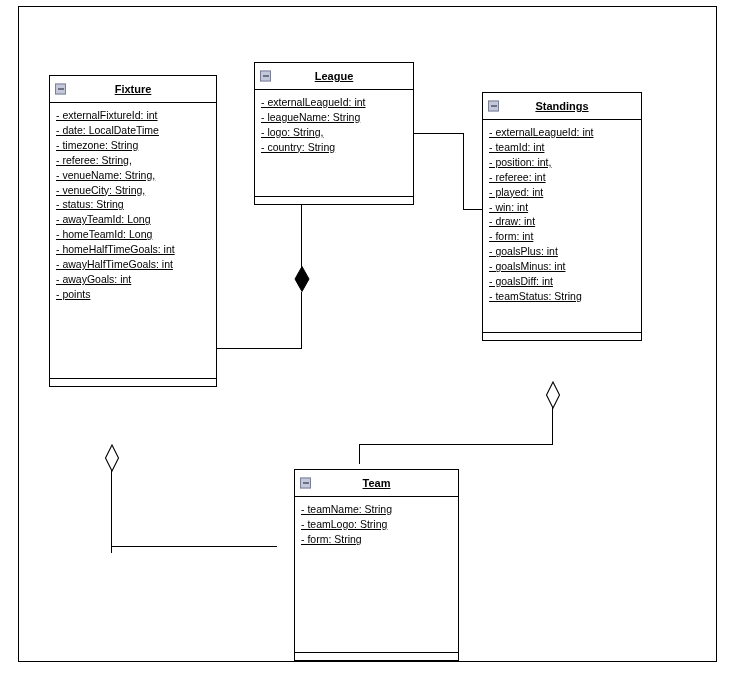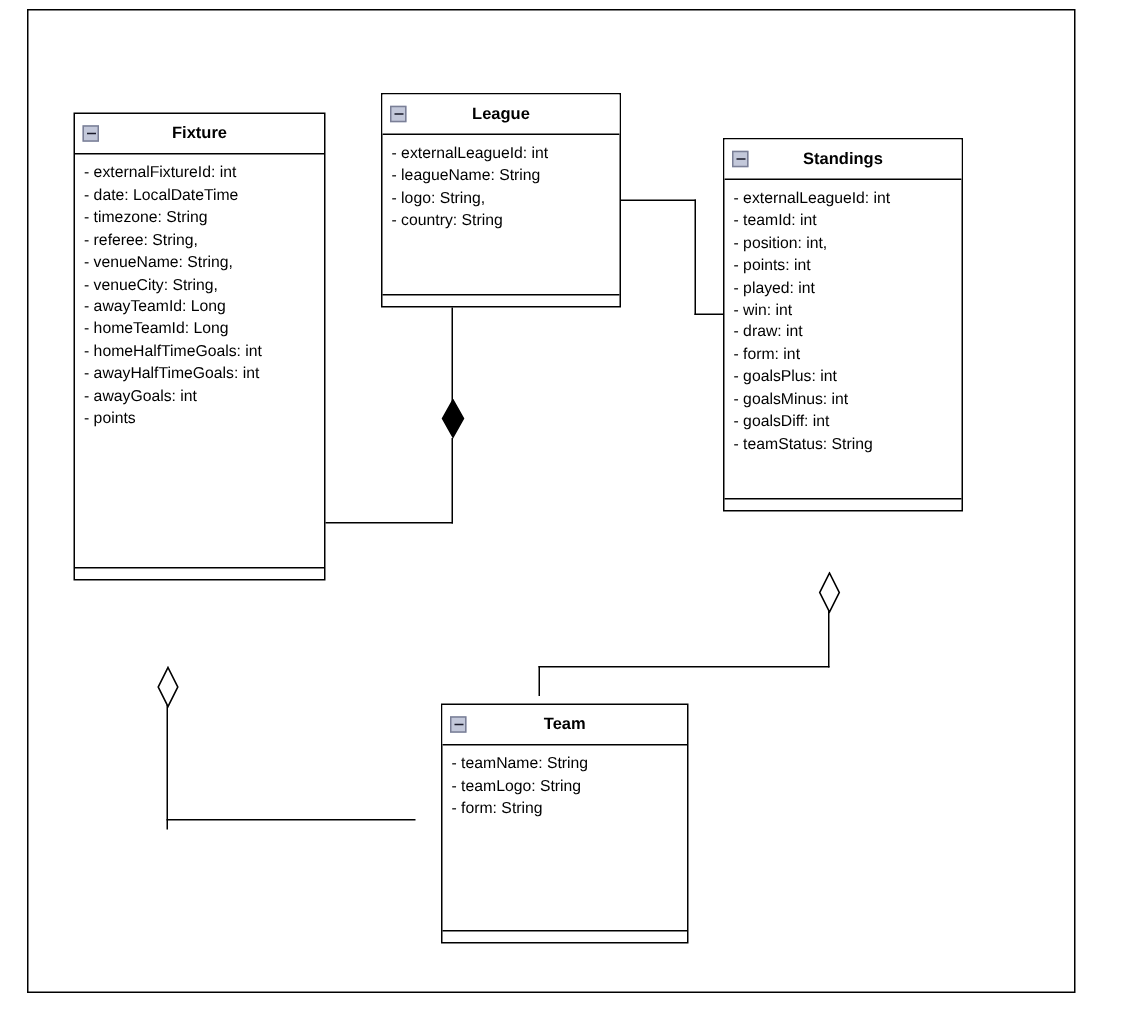--- a/index.html
+++ b/index.html
@@ -48,20 +48,21 @@
 
   
   .uml-class {
     position: absolute;
     background: #ffffff;
     border: 1.2px solid #000000;
     box-sizing: border-box;
     display: flex;
     flex-direction: column;
     z-index: 5;
+    text-decoration: underline;
   }
 
   .uml-header {
     position: relative;
     height: 26px;
     min-height: 26px;
     border-bottom: 1.2px solid #000000;
     display: flex;
     align-items: center;
     justify-content: center;
@@ -113,21 +114,21 @@
 
   .uml-ops {
     height: 7px;
     min-height: 7px;
   }
 
   
   #class-fixture   { left: 30px;  top: 68px;  width: 168px; height: 312px; }
   #class-league    { left: 235px; top: 55px;  width: 160px; height: 143px; }
   #class-standings { left: 463px; top: 85px;  width: 160px; height: 249px; }
-  #class-team      { left: 275px; top: 462px; width: 165px; height: 160px; }
+  #class-team      { left: 275px; top: 462px; width: 165px; height: 192px; }
 
   
   .edge {
     position: absolute;
     background: #000000;
     z-index: 2;
   }
   .edge-h { height: 1.1px; }
   .edge-v { width: 1.1px; }
 
@@ -187,20 +188,21 @@
         </span>
         <span class="uml-title">Fixture</span>
       </div>
       <div class="uml-attrs">
         <div class="uml-attr">- externalFixtureId: int</div>
         <div class="uml-attr">- date: LocalDateTime</div>
         <div class="uml-attr">- timezone: String</div>
         <div class="uml-attr">- referee: String,</div>
         <div class="uml-attr">- venueName: String,</div>
         <div class="uml-attr">- venueCity: String,</div>
+        <div class="uml-attr">- status: String</div>
         <div class="uml-attr">- awayTeamId: Long</div>
         <div class="uml-attr">- homeTeamId: Long</div>
         <div class="uml-attr">- homeHalfTimeGoals: int</div>
         <div class="uml-attr">- awayHalfTimeGoals: int</div>
         <div class="uml-attr">- awayGoals: int</div>
         <div class="uml-attr">- points</div>
       </div>
       <div class="uml-ops"></div>
     </div>
 
@@ -224,21 +226,21 @@
       <div class="uml-header">
         <span class="collapse-icon">
           <span class="minus"></span>
         </span>
         <span class="uml-title">Standings</span>
       </div>
       <div class="uml-attrs">
         <div class="uml-attr">- externalLeagueId: int</div>
         <div class="uml-attr">- teamId: int</div>
         <div class="uml-attr">- position: int,</div>
-        <div class="uml-attr">- points: int</div>
+        <div class="uml-attr">- referee: int</div>
         <div class="uml-attr">- played: int</div>
         <div class="uml-attr">- win: int</div>
         <div class="uml-attr">- draw: int</div>
         <div class="uml-attr">- form: int</div>
         <div class="uml-attr">- goalsPlus: int</div>
         <div class="uml-attr">- goalsMinus: int</div>
         <div class="uml-attr">- goalsDiff: int</div>
         <div class="uml-attr">- teamStatus: String</div>
       </div>
       <div class="uml-ops"></div>

